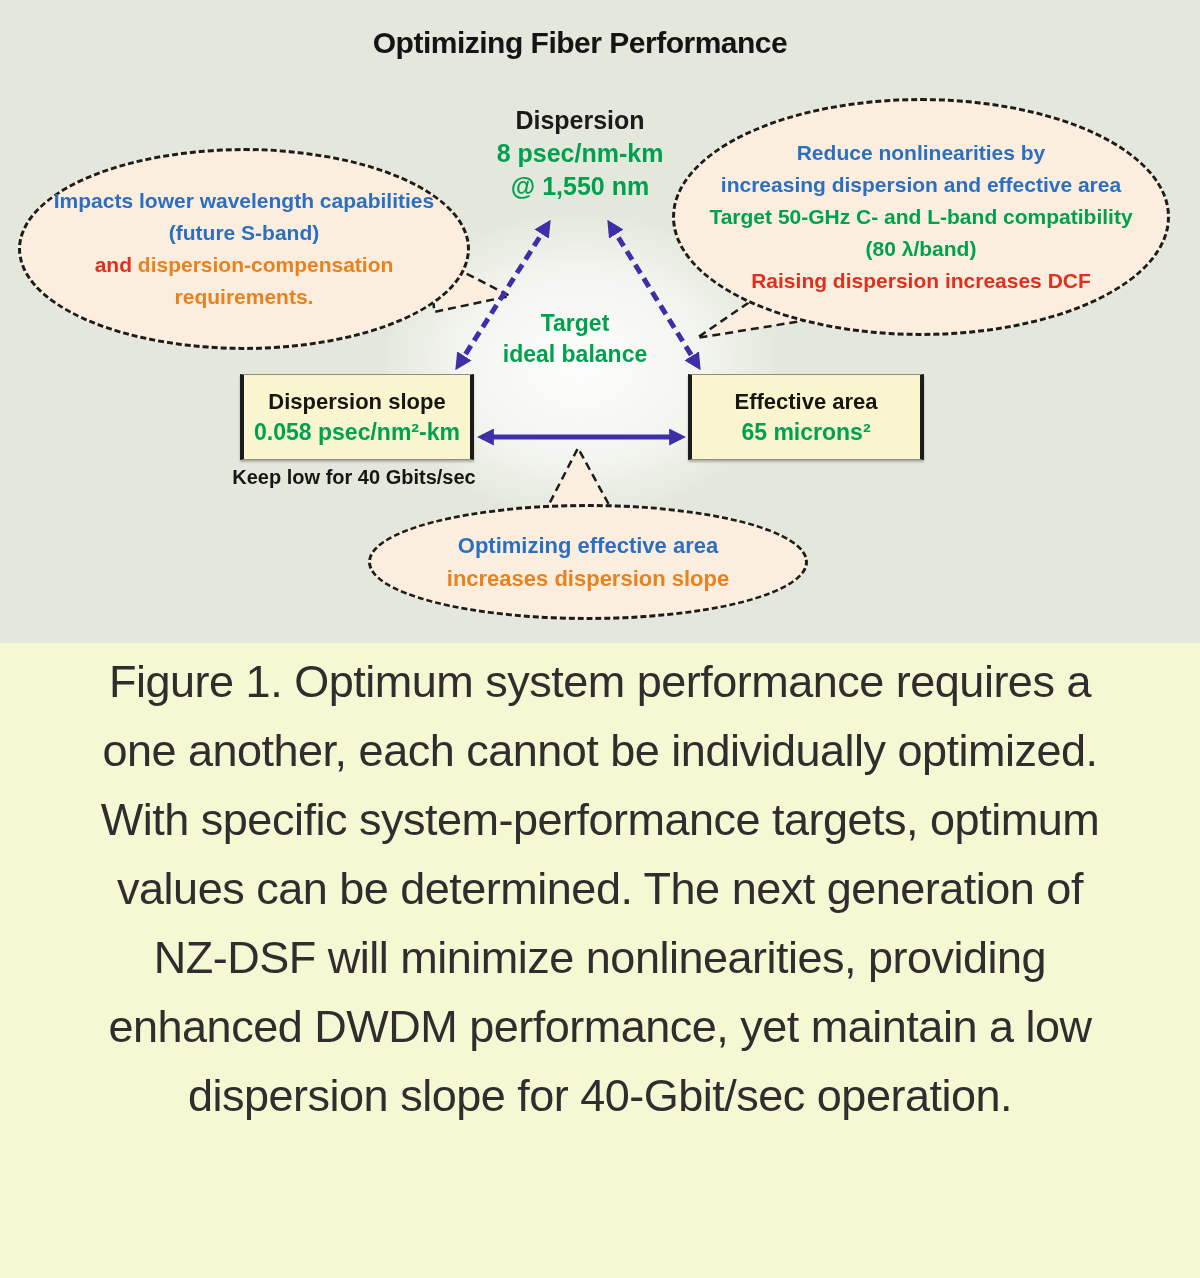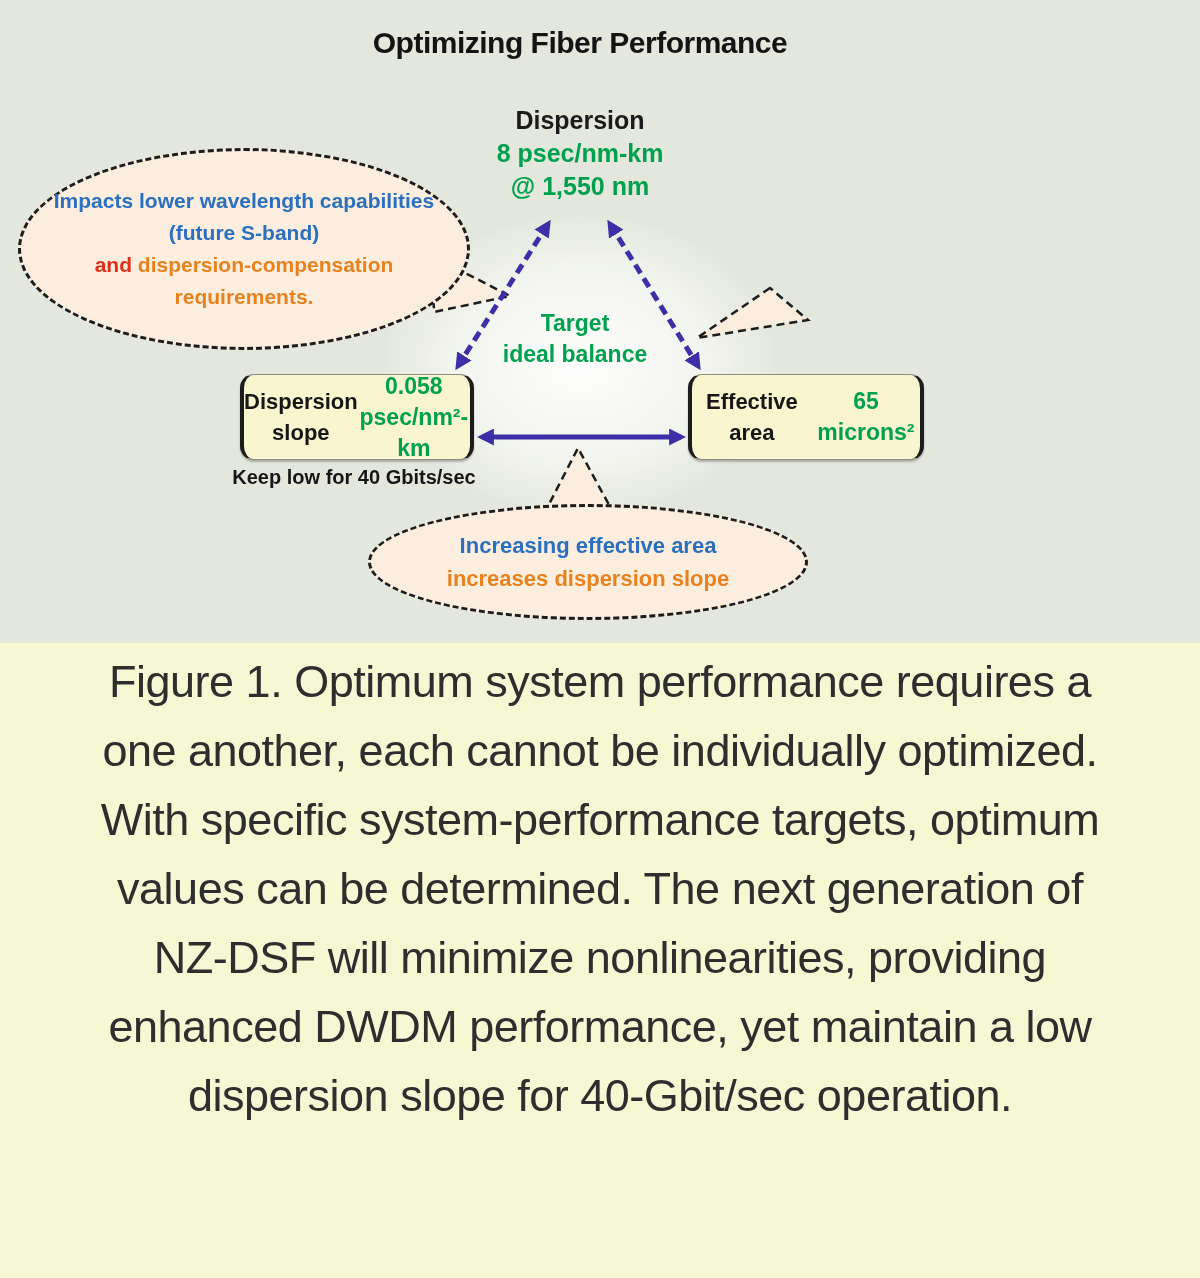--- a/index.html
+++ b/index.html
@@ -24,22 +24,22 @@
   .bubble{position:absolute;background:#fbeede;border:3px dashed #1c1c1c;border-radius:50%;
           display:flex;flex-direction:column;align-items:center;justify-content:center;
           text-align:center;font-weight:bold;}
   #left-bubble{left:18px;top:148px;width:446px;height:196px;font-size:21px;line-height:32px;}
   #right-bubble{left:672px;top:98px;width:492px;height:232px;font-size:21px;line-height:32px;}
   #bottom-bubble{left:368px;top:504px;width:434px;height:110px;font-size:22px;line-height:33px;}
 
   .param-box{position:absolute;top:374px;height:84px;background:#f9f6cf;
              border-top:1px solid #8f8f80;border-bottom:1px solid #8f8f80;
              border-left:4px solid #1c1c1c;border-right:4px solid #1c1c1c;
-             display:flex;flex-direction:row;align-items:center;justify-content:center;
-             text-align:center;line-height:31px;box-shadow:0 2px 2px rgba(0,0,0,0.25);border-radius:14px;}
+             display:flex;flex-direction:column;align-items:center;justify-content:center;
+             text-align:center;line-height:31px;box-shadow:0 2px 2px rgba(0,0,0,0.25);}
   #slope-box{left:240px;width:226px;}
   #area-box{left:688px;width:228px;}
   .box-title{font-size:22px;font-weight:bold;color:#161616;}
   .box-value{font-size:23px;font-weight:bold;}
   #slope-note{position:absolute;left:228px;top:466px;width:252px;text-align:center;
               font-size:20px;font-weight:bold;color:#161616;}
 
   #target-label{position:absolute;left:455px;top:308px;width:240px;text-align:center;
               font-size:23px;font-weight:bold;line-height:31px;}
 
@@ -84,23 +84,30 @@
       <line x1="482" y1="437" x2="681" y2="437" stroke="#3c2fa8" stroke-width="5" marker-start="url(#ah)" marker-end="url(#ah)"></line>
     </svg>
 
     <div id="left-bubble" class="bubble">
       <div class="blue">Impacts lower wavelength capabilities</div>
       <div class="blue">(future S-band)</div>
       <div><span class="red">and</span><span class="orange"> dispersion-compensation</span></div>
       <div class="orange">requirements.</div>
     </div>
 
+    <div id="right-bubble" class="bubble">
+      <div class="blue">Reduce nonlinearities by</div>
+      <div class="blue">increasing dispersion and effective area</div>
+      <div class="green">Target 50-GHz C- and L-band compatibility</div>
+      <div class="green">(80 λ/band)</div>
+      <div class="red">Raising dispersion increases DCF</div>
+    </div>
 
     <div id="bottom-bubble" class="bubble">
-      <div class="blue">Increasing effective area</div>
+      <div class="blue">Optimizing effective area</div>
       <div class="orange">increases dispersion slope</div>
     </div>
 
     <div id="target-label">
       <div class="green">Target</div>
       <div class="green">ideal balance</div>
     </div>
 
     <div id="slope-box" class="param-box">
       <div class="box-title">Dispersion slope</div>

